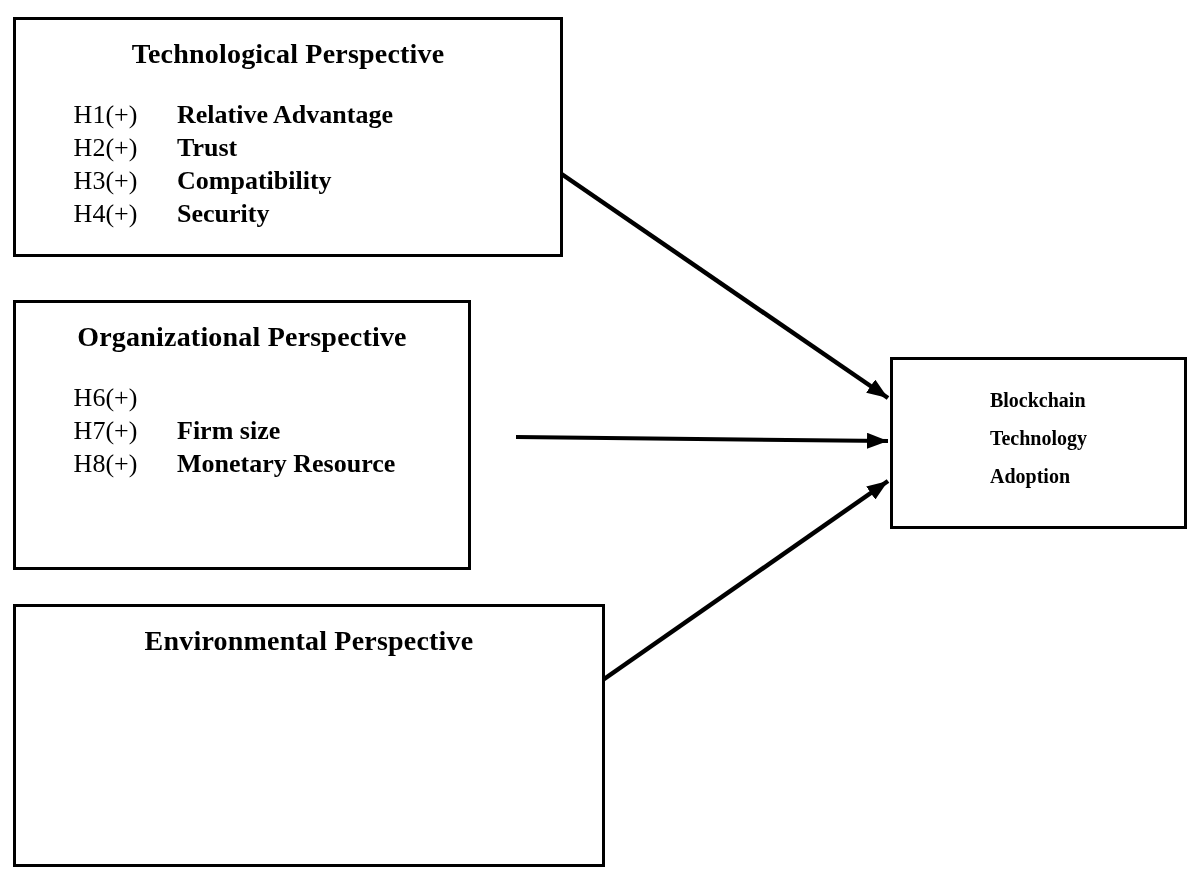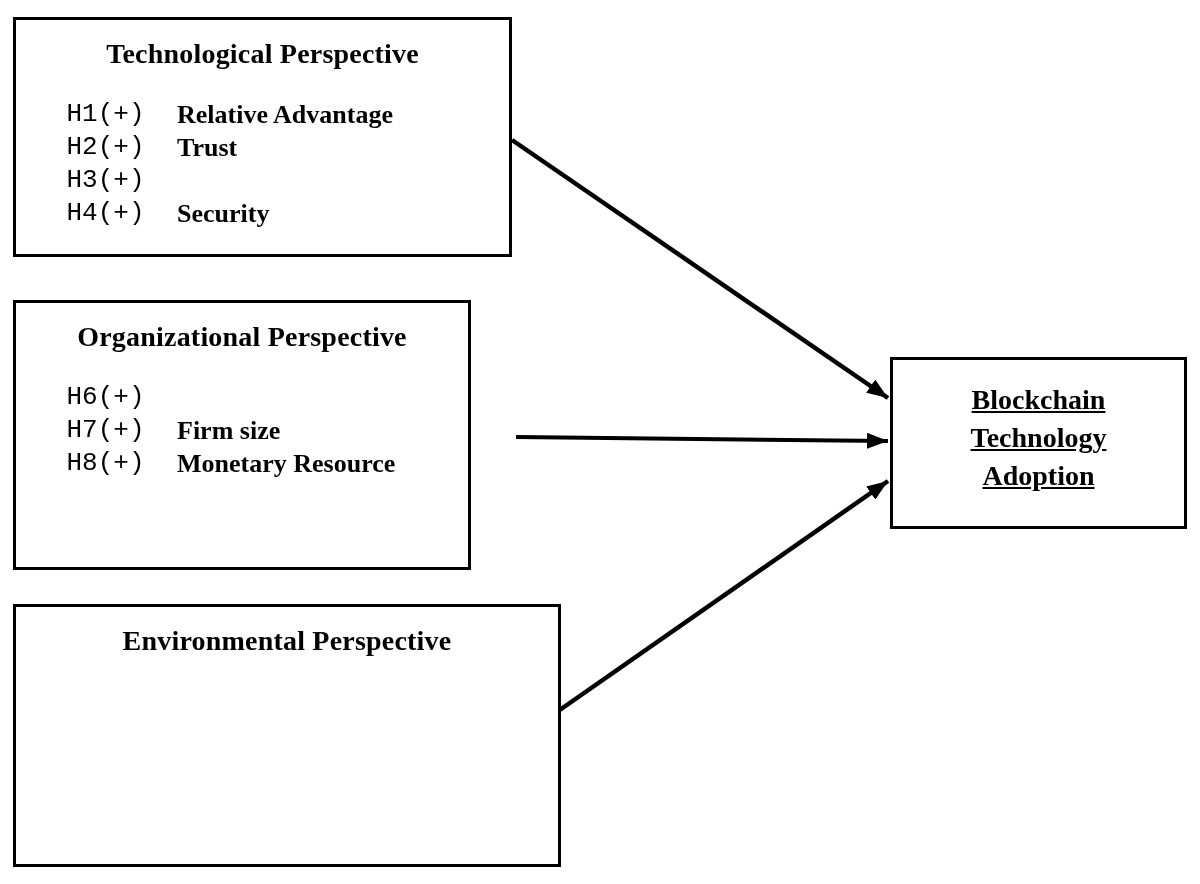--- a/index.html
+++ b/index.html
@@ -22,23 +22,23 @@
     top: 0;
     width: 1200px;
     height: 884px;
   }
   .box {
     position: absolute;
     box-sizing: border-box;
     border: 3px solid #000000;
     background: #ffffff;
   }
-  .box-tech { left: 13px;  top: 17px;  width: 499px; height: 240px; }
+  .box-tech { left: 13px;  top: 17px;  width: 550px; height: 240px; }
   .box-org  { left: 13px;  top: 300px; width: 458px; height: 270px; }
-  .box-env  { left: 13px;  top: 604px; width: 548px; height: 263px; }
+  .box-env  { left: 13px;  top: 604px; width: 592px; height: 263px; }
   .box-outcome {
     left: 890px; top: 357px; width: 297px; height: 172px;
     display: flex;
     align-items: center;
     justify-content: center;
   }
   .box-title {
     margin-top: 16px;
     text-align: center;
     font-weight: bold;
@@ -54,35 +54,33 @@
   .row {
     display: flex;
     align-items: flex-start;
     font-size: 26px;
     line-height: 33px;
   }
   .code {
     flex: 0 0 95px;
     text-align: center;
     white-space: nowrap;
-    font-family: Liberation Mono, monospace;
   }
   .desc {
     margin-left: 24px;
     white-space: pre-line;
     font-weight: bold;
   }
   .outcome-title {
     font-weight: bold;
-    font-size: 28px;
+    font-size: 20px;
     line-height: 38px;
-    text-align: center;
+    text-align: left;
     white-space: pre-line;
     margin-top: -10px;
-    text-decoration: underline;
   }
 </style>
 </head>
 <body>
 
 <div class="canvas">
 
   <svg class="arrows" viewBox="0 0 1200 884" xmlns="http://www.w3.org/2000/svg">
     <defs>
       <marker id="arrowhead" markerUnits="userSpaceOnUse" markerWidth="22" markerHeight="16" refX="21" refY="8" orient="auto">
@@ -100,20 +98,21 @@
       <div class="row">
         <span class="code">H1(+)</span>
         <span class="desc">Relative Advantage</span>
       </div>
       <div class="row">
         <span class="code">H2(+)</span>
         <span class="desc">Trust</span>
       </div>
       <div class="row">
         <span class="code">H3(+)</span>
+        <span class="desc">Compatibility</span>
       </div>
       <div class="row">
         <span class="code">H4(+)</span>
         <span class="desc">Security</span>
       </div>
     </div>
   </div>
 
   <div class="box box-org">
     <div class="box-title">Organizational Perspective</div>

